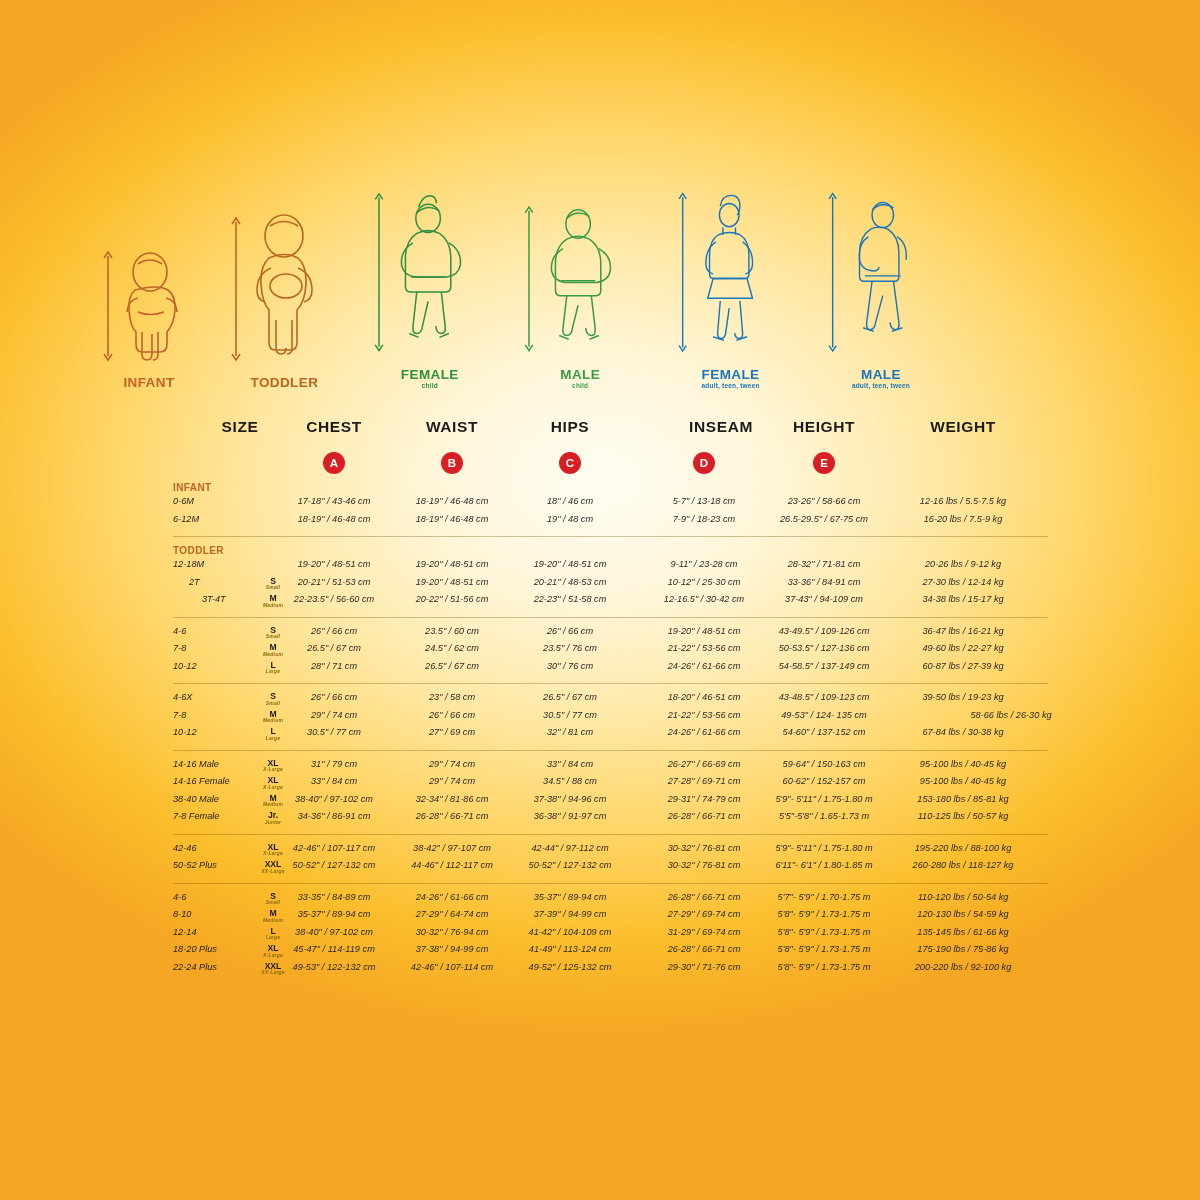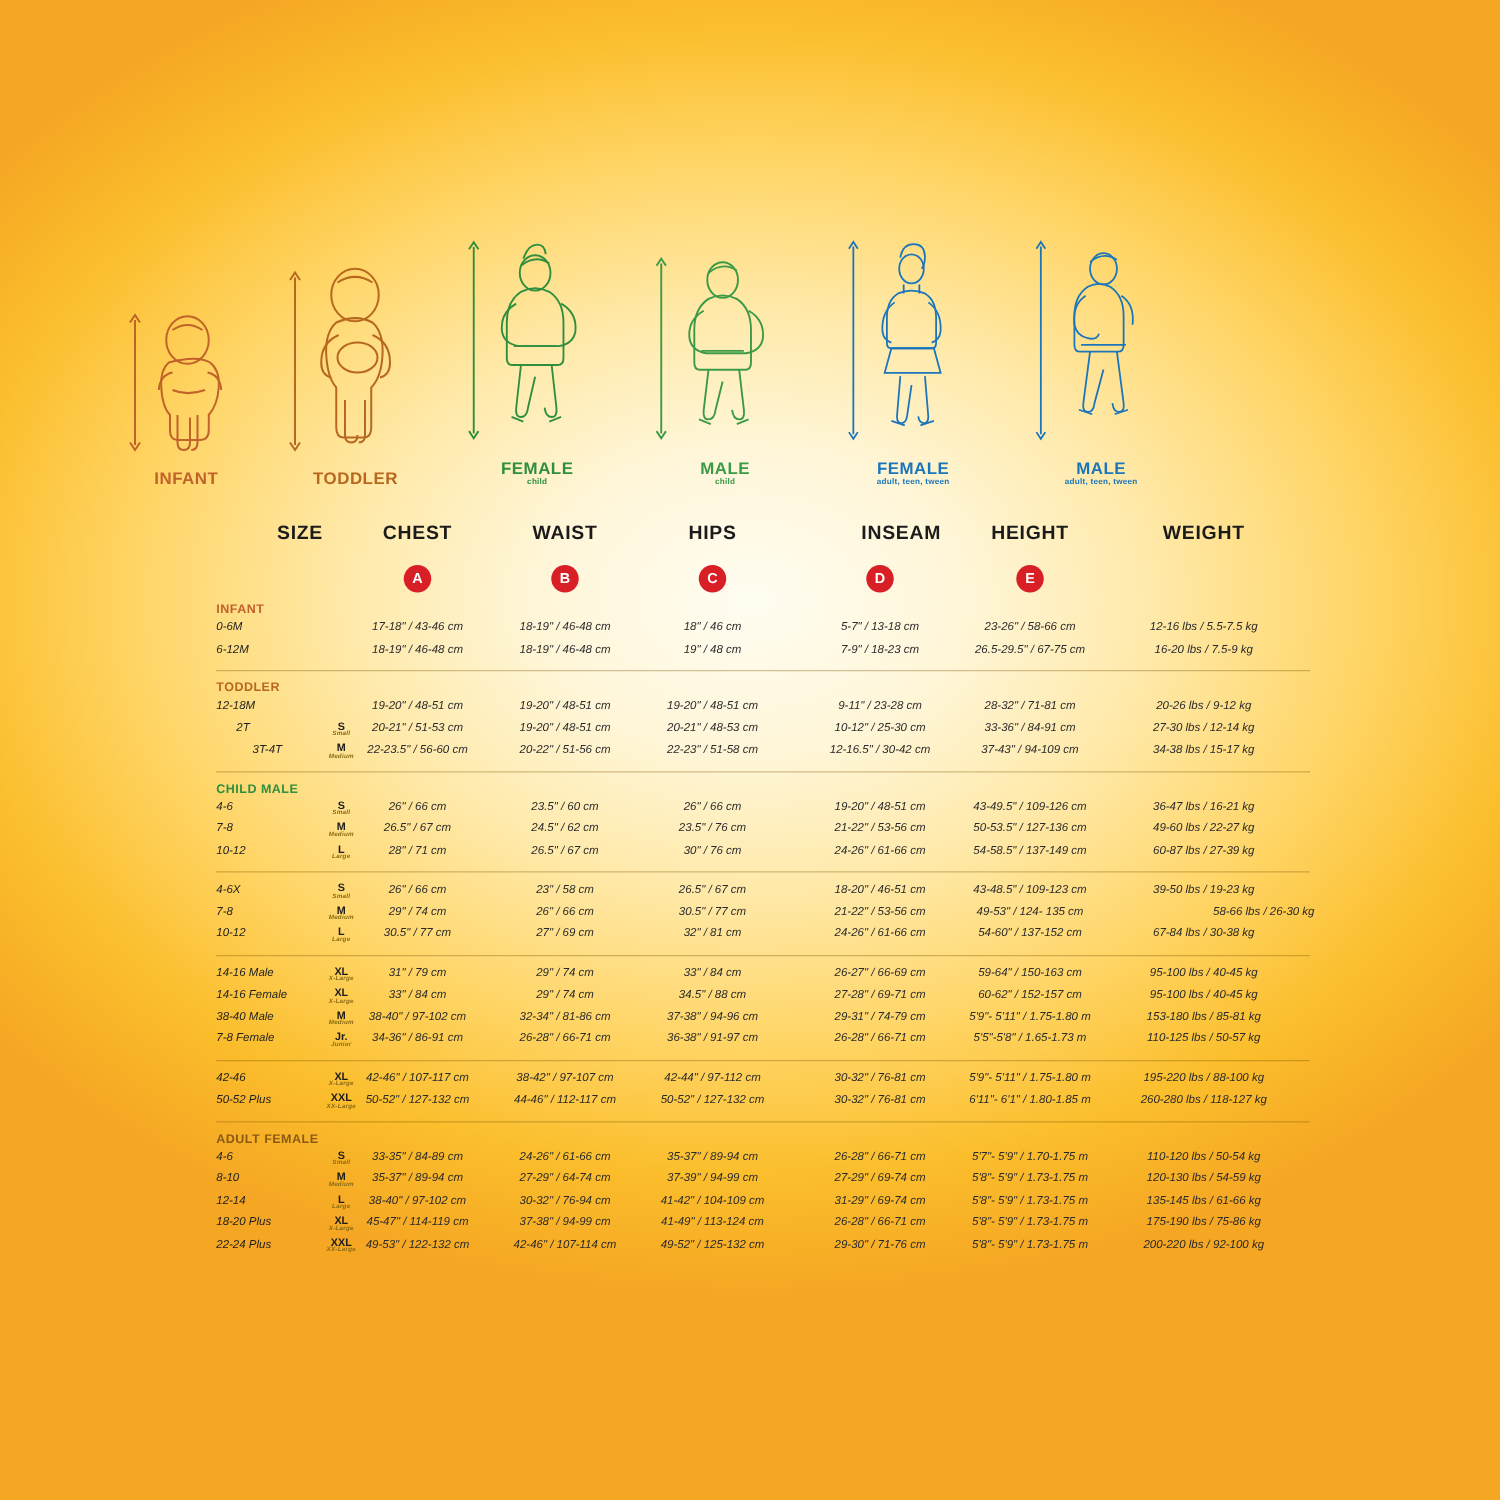--- a/index.html
+++ b/index.html
@@ -287,21 +287,20 @@
         <span class="cell" style="left:334px;">20-22" / 51-56 cm</span>
         <span class="cell" style="left:452px;">22-23" / 51-58 cm</span>
         <span class="cell" style="left:586px;">12-16.5" / 30-42 cm</span>
         <span class="cell" style="left:706px;">37-43" / 94-109 cm</span>
         <span class="cell" style="left:845px;">34-38 lbs / 15-17 kg</span>
       </div>
       <div class="divider"></div>
     </div>
 
     <div class="group">
-      <div class="grouptitle c-green">CHILD MALE</div>
       <div class="row">
         <span class="cell size" style="left:55px;">4-6</span>
         <span class="cell alpha" style="left:155px;"><span>S</span><small>Small</small></span>
         <span class="cell" style="left:216px;">26" / 66 cm</span>
         <span class="cell" style="left:334px;">23.5" / 60 cm</span>
         <span class="cell" style="left:452px;">26" / 66 cm</span>
         <span class="cell" style="left:586px;">19-20" / 48-51 cm</span>
         <span class="cell" style="left:706px;">43-49.5" / 109-126 cm</span>
         <span class="cell" style="left:845px;">36-47 lbs / 16-21 kg</span>
       </div>
@@ -424,21 +423,20 @@
         <span class="cell" style="left:334px;">44-46" / 112-117 cm</span>
         <span class="cell" style="left:452px;">50-52" / 127-132 cm</span>
         <span class="cell" style="left:586px;">30-32" / 76-81 cm</span>
         <span class="cell" style="left:706px;">6'11"- 6'1" / 1.80-1.85 m</span>
         <span class="cell" style="left:845px;">260-280 lbs / 118-127 kg</span>
       </div>
       <div class="divider"></div>
     </div>
 
     <div class="group">
-      <div class="grouptitle c-brown">ADULT FEMALE</div>
       <div class="row">
         <span class="cell size" style="left:55px;">4-6</span>
         <span class="cell alpha" style="left:155px;"><span>S</span><small>Small</small></span>
         <span class="cell" style="left:216px;">33-35" / 84-89 cm</span>
         <span class="cell" style="left:334px;">24-26" / 61-66 cm</span>
         <span class="cell" style="left:452px;">35-37" / 89-94 cm</span>
         <span class="cell" style="left:586px;">26-28" / 66-71 cm</span>
         <span class="cell" style="left:706px;">5'7"- 5'9" / 1.70-1.75 m</span>
         <span class="cell" style="left:845px;">110-120 lbs / 50-54 kg</span>
       </div>

